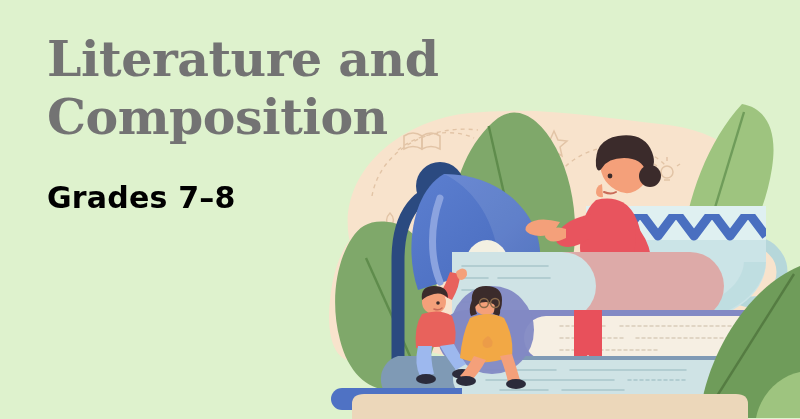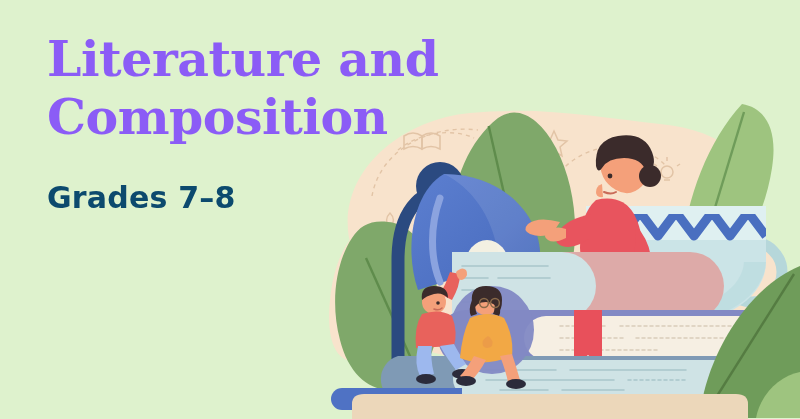--- a/index.html
+++ b/index.html
@@ -285,18 +285,18 @@
         <path d="M794 274 L712 404" stroke="#557c42" stroke-width="2.4" fill="none"></path>
         <path d="M800 372 C778 376 760 396 756 418 L800 418 Z" fill="#9ec47f"></path>
       </g>
 
       <path d="M352 404 q0 -10 12 -10 h372 q12 0 12 10 v15 h-396 z" fill="#ecd7ba"></path>
 
     </g>
   </svg>
 
   <div id="text-block">
-    <h1 id="title" style="color: #8b5cf6;">Literature and
+    <h1 id="title" style="color: #737373;">Literature and
 Composition</h1>
-    <p id="subtitle" style="color: #0c4a6e;">Grades 7–8</p>
+    <p id="subtitle" style="color: #000000;">Grades 7–8</p>
   </div>
 
 </div>
 
 </body></html>

